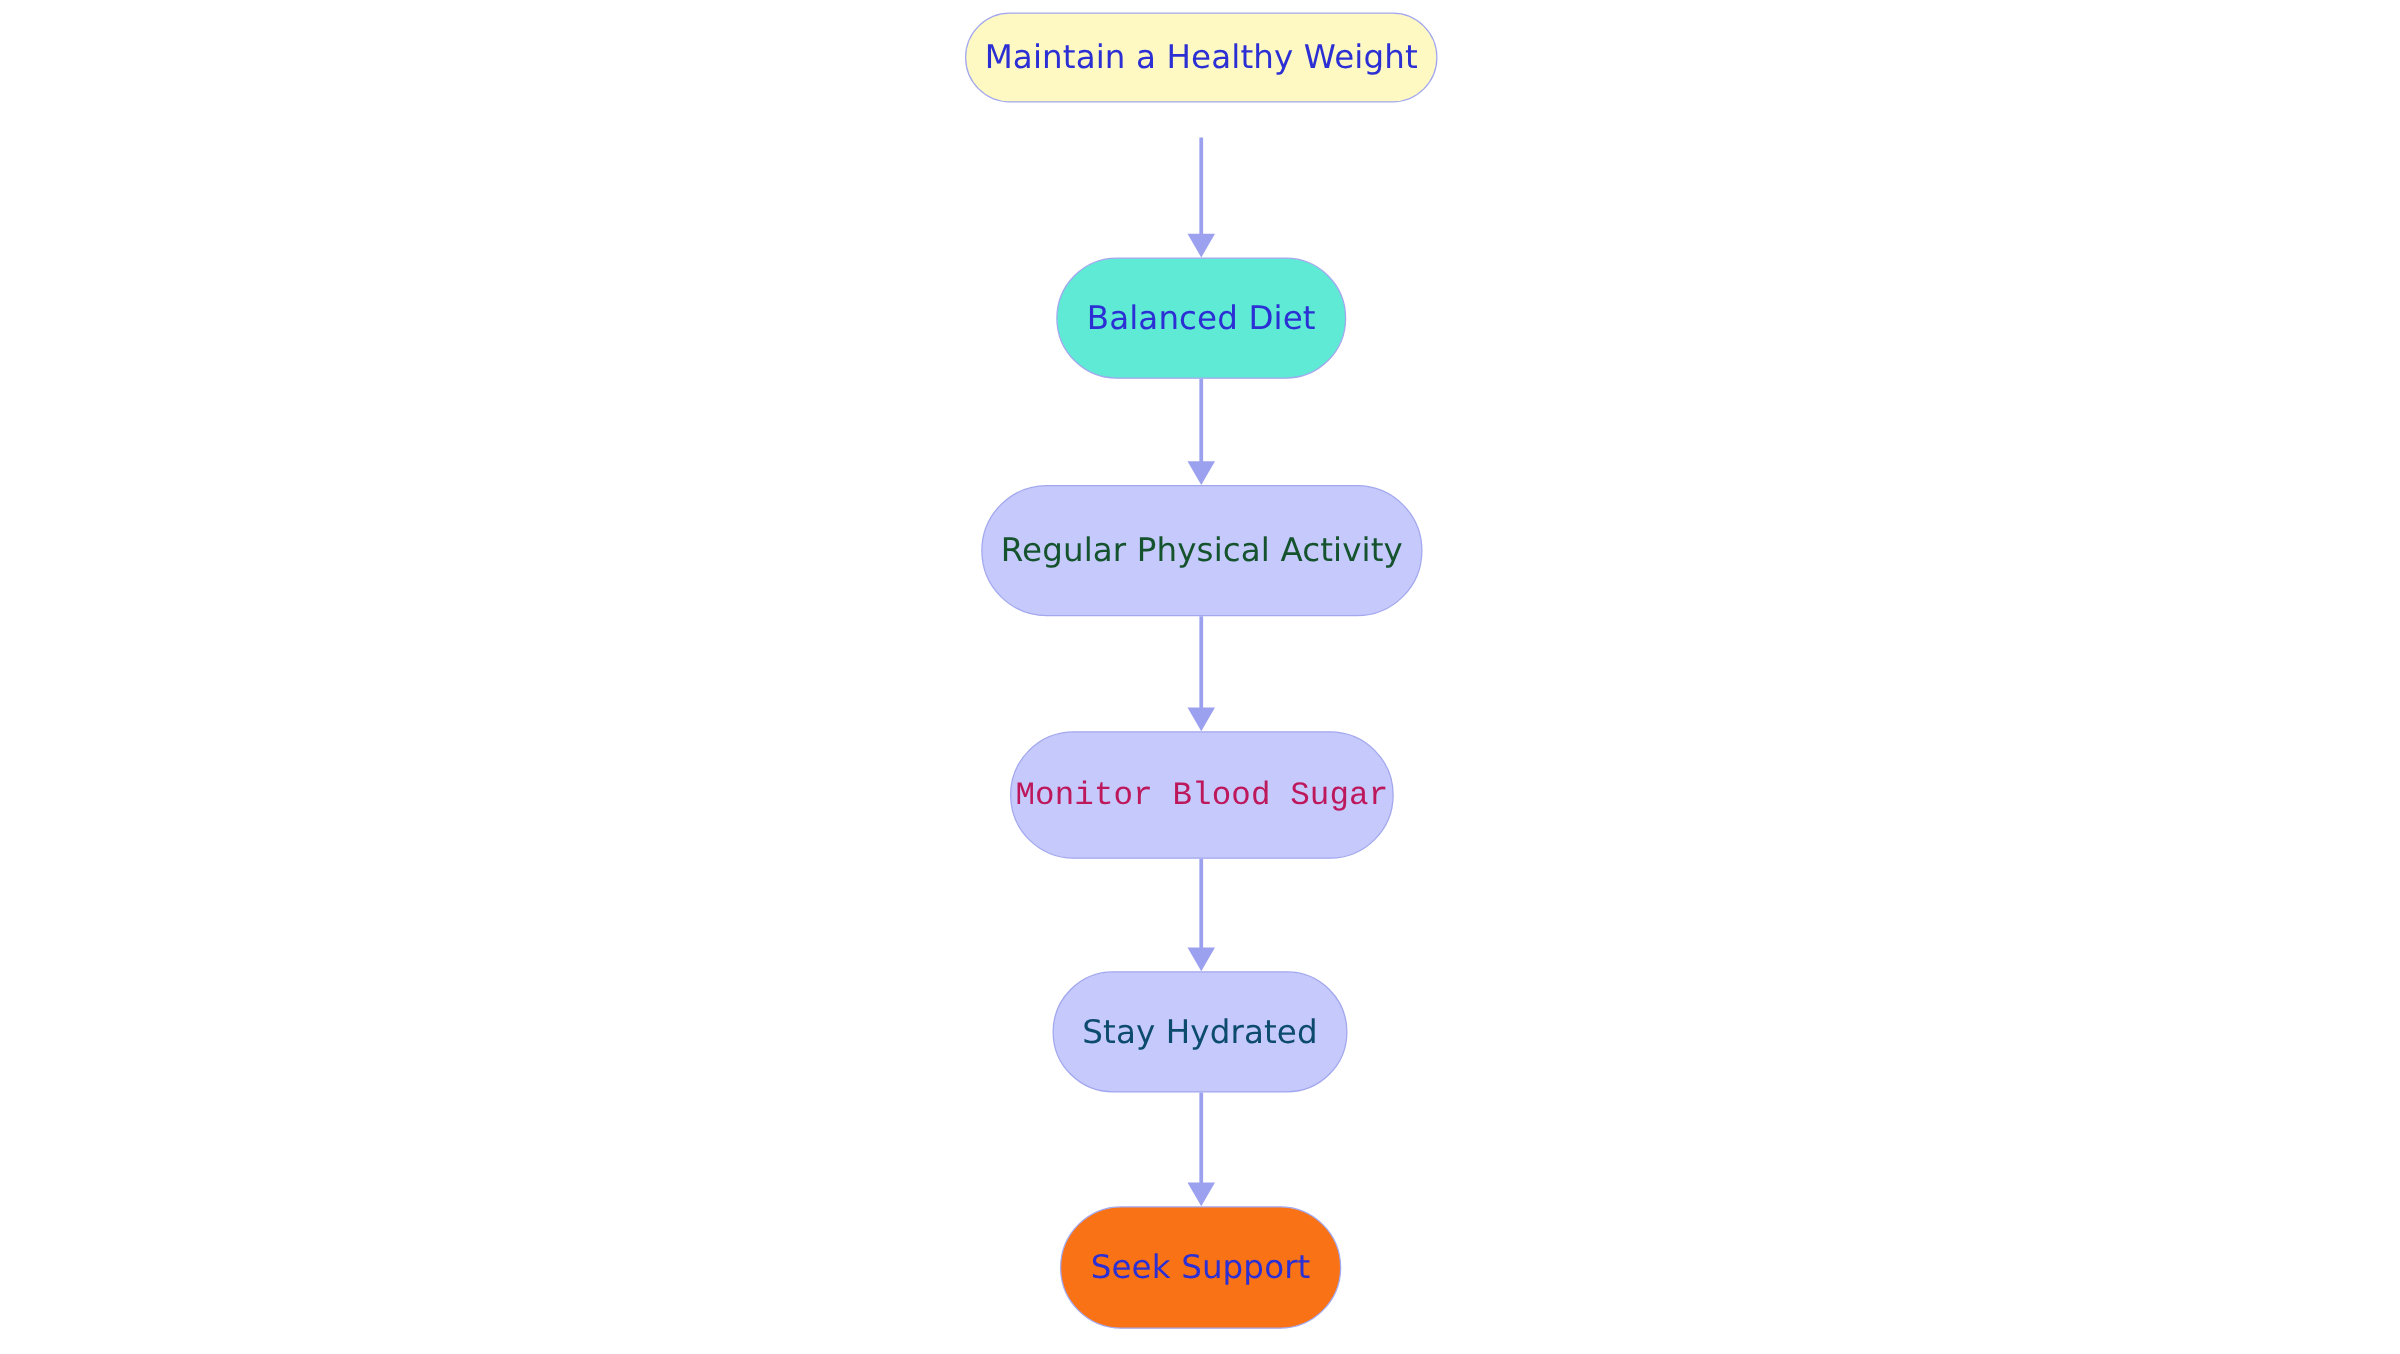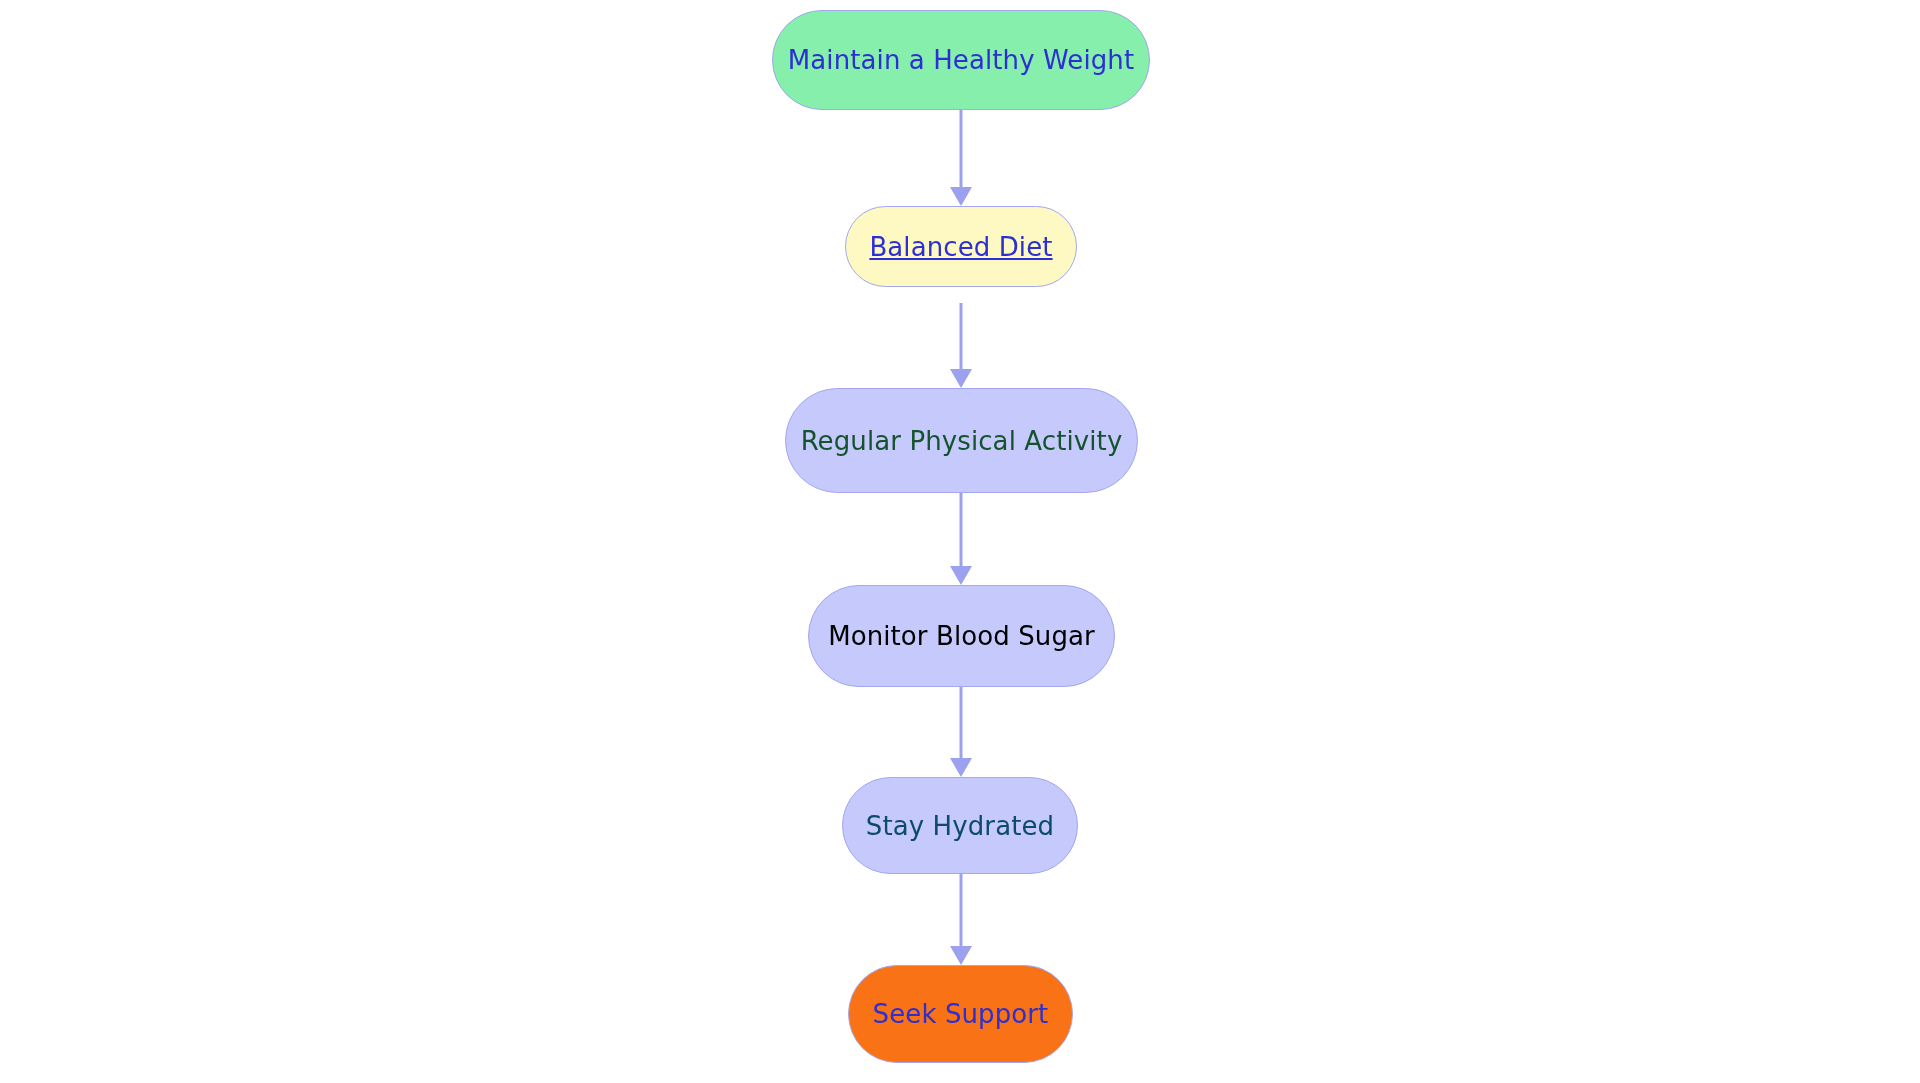--- a/index.html
+++ b/index.html
@@ -74,31 +74,31 @@
         <line x1="961" y1="687" x2="961" y2="760" stroke="#9ba0ef" stroke-width="3"></line>
         <polygon points="950,758 972,758 961,777" fill="#9ba0ef"></polygon>
       </g>
       <g>
         <line x1="961" y1="874" x2="961" y2="948" stroke="#9ba0ef" stroke-width="3"></line>
         <polygon points="950,946 972,946 961,965" fill="#9ba0ef"></polygon>
       </g>
     </svg>
 
   <div id="node-layer">
-      <div class="flow-node" style="left: 772px; top: 10px; width: 378px; height: 100px; background: #86efac; border-color: rgb(162, 167, 238);">
+      <div class="flow-node" style="left: 772px; top: 10px; width: 378px; height: 72px; background: #fef9c3; border-color: rgb(162, 167, 238);">
         <span class="flow-node-label" style="color: rgb(43, 47, 212);">Maintain a Healthy Weight</span>
       </div>
-      <div class="flow-node" style="left: 845px; top: 206px; width: 232px; height: 81px; background: #fef9c3; border-color: rgb(162, 167, 238); text-decoration: underline;">
+      <div class="flow-node" style="left: 845px; top: 206px; width: 232px; height: 97px; background: #5eead4; border-color: rgb(162, 167, 238);">
         <span class="flow-node-label" style="color: rgb(43, 47, 212);">Balanced Diet</span>
       </div>
       <div class="flow-node" style="left: 785px; top: 388px; width: 353px; height: 105px; background: rgb(197, 201, 251); border-color: rgb(162, 167, 238);">
         <span class="flow-node-label" style="color: #14532d;">Regular Physical Activity</span>
       </div>
       <div class="flow-node" style="left: 808px; top: 585px; width: 307px; height: 102px; background: rgb(197, 201, 251); border-color: rgb(162, 167, 238);">
-        <span class="flow-node-label" style="color: #000000;">Monitor Blood Sugar</span>
+        <span class="flow-node-label" style="color: #be185d; font-family: Liberation Mono, monospace;">Monitor Blood Sugar</span>
       </div>
       <div class="flow-node" style="left: 842px; top: 777px; width: 236px; height: 97px; background: rgb(197, 201, 251); border-color: rgb(162, 167, 238);">
         <span class="flow-node-label" style="color: #0c4a6e;">Stay Hydrated</span>
       </div>
       <div class="flow-node" style="left: 848px; top: 965px; width: 225px; height: 98px; background: #f97316; border-color: rgb(162, 167, 238);">
         <span class="flow-node-label" style="color: rgb(43, 47, 212);">Seek Support</span>
       </div>
     </div>
 
 </div>

